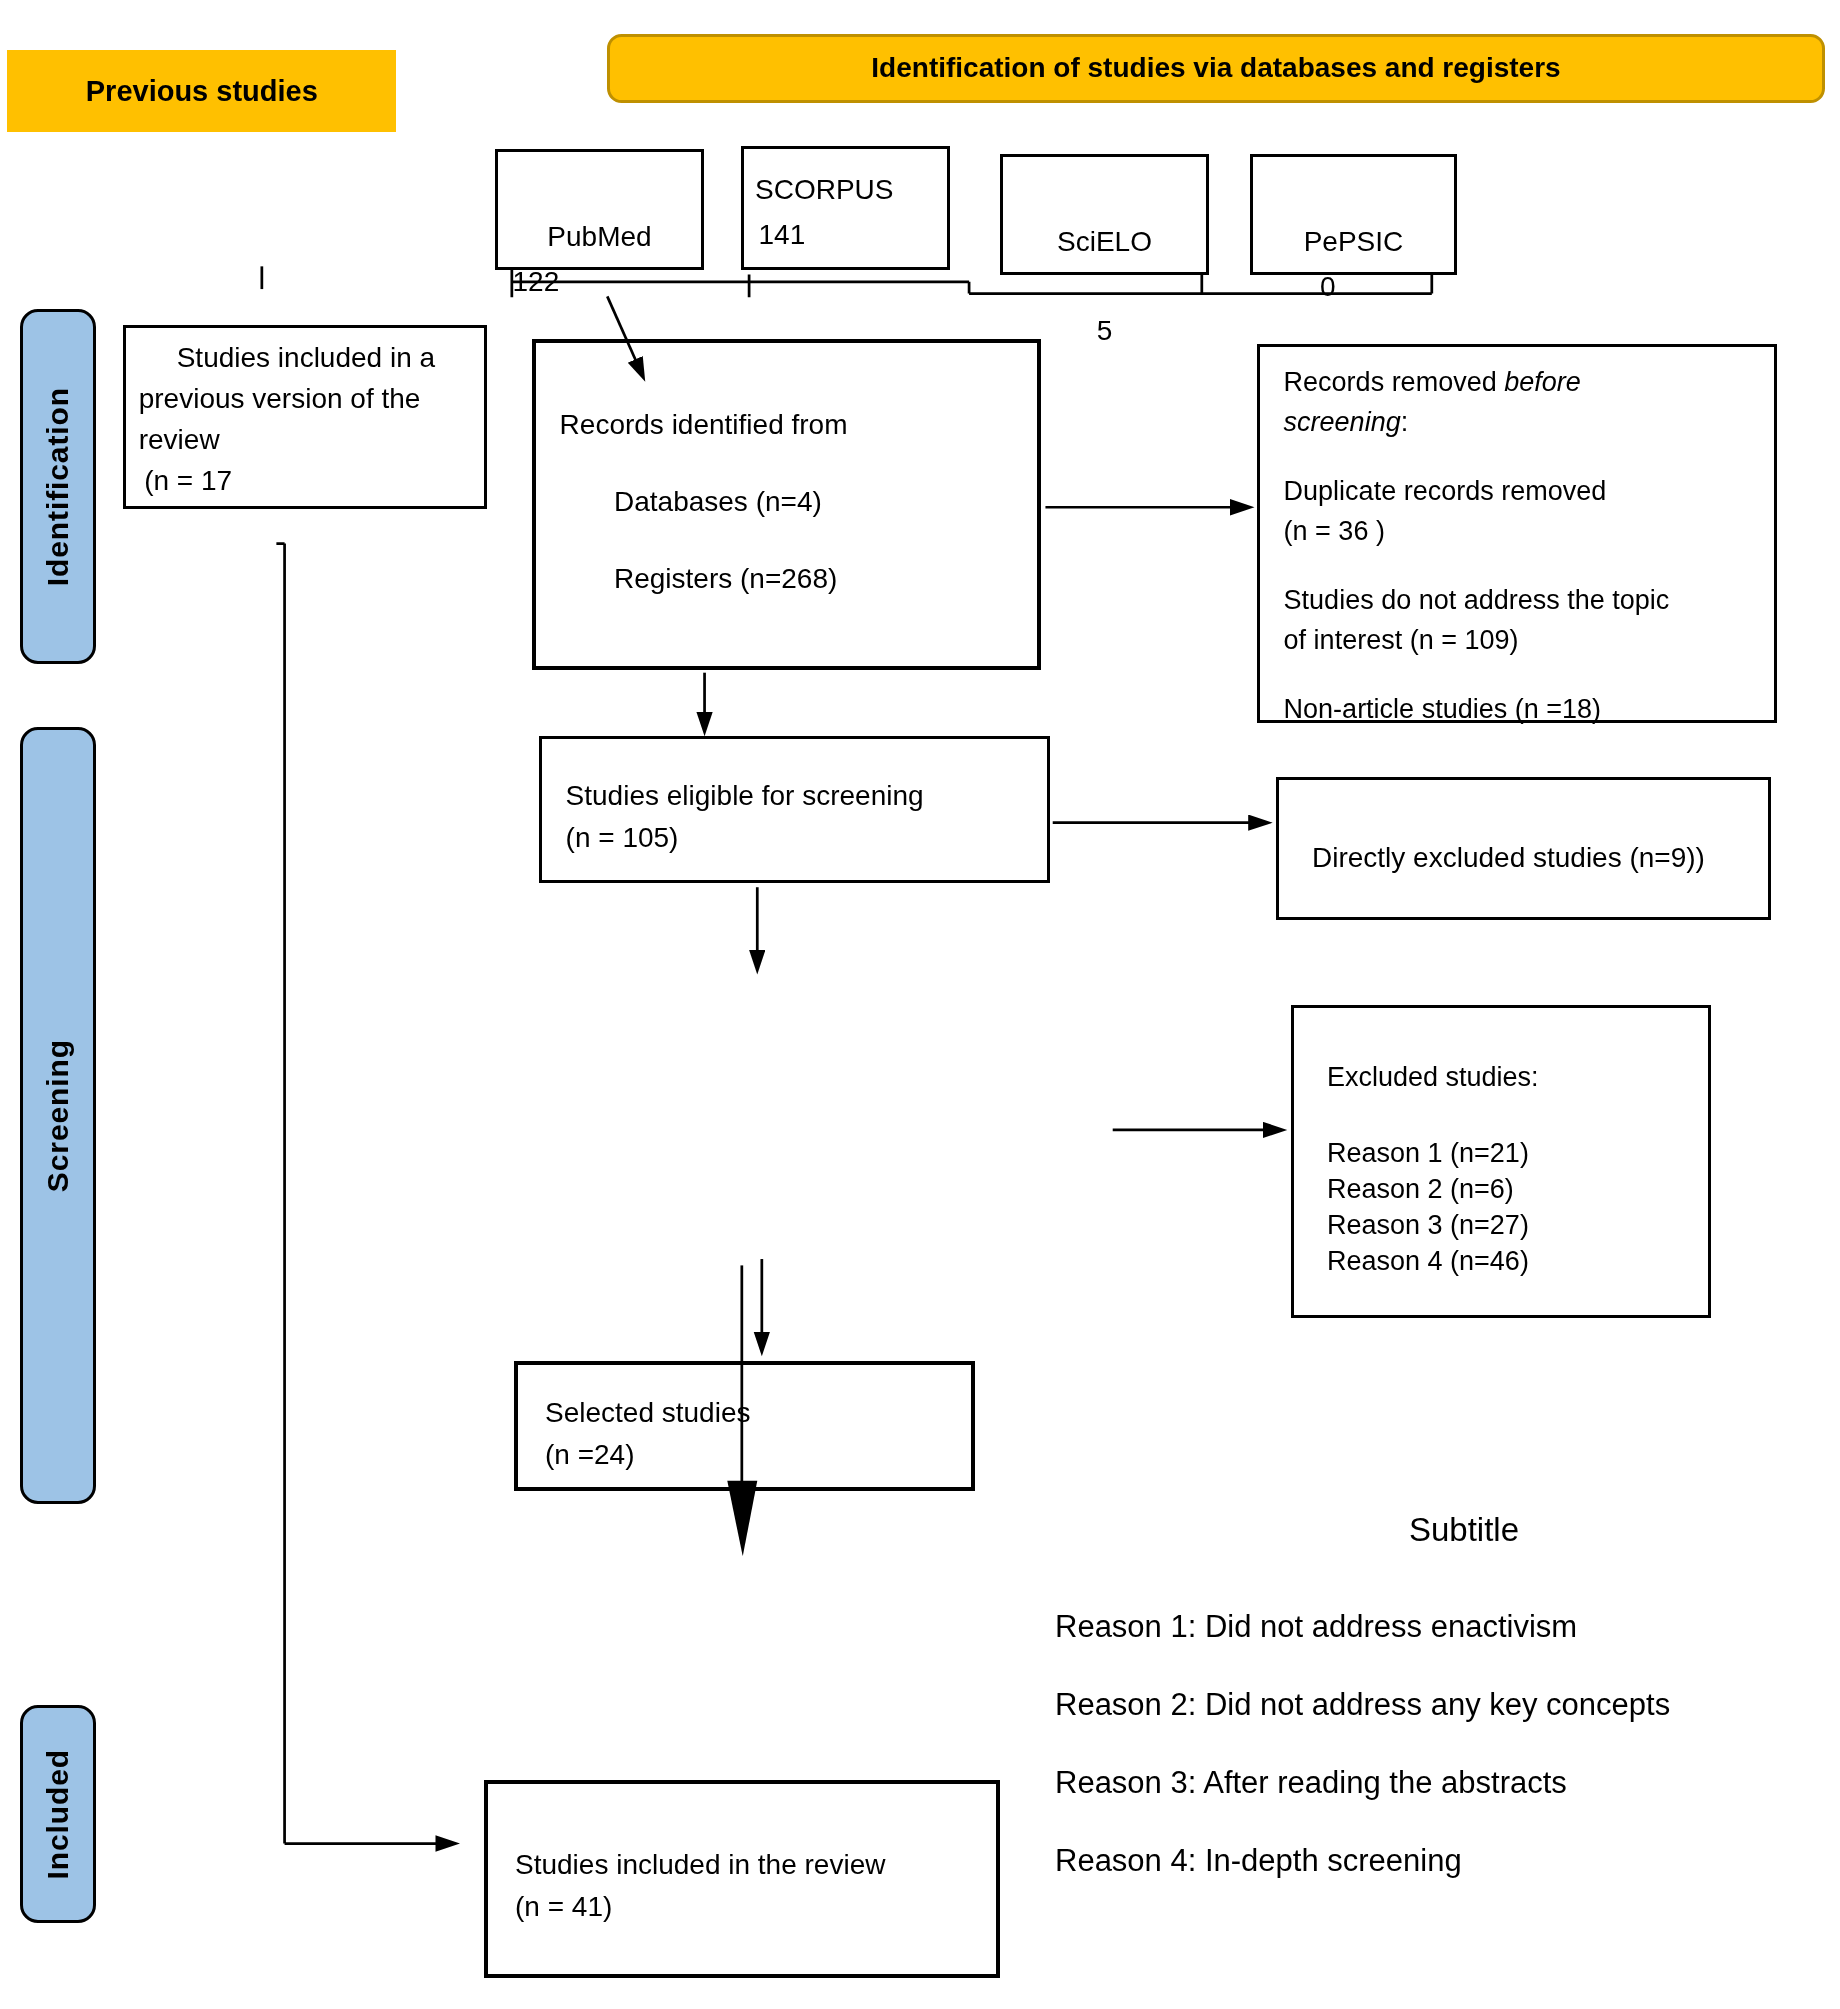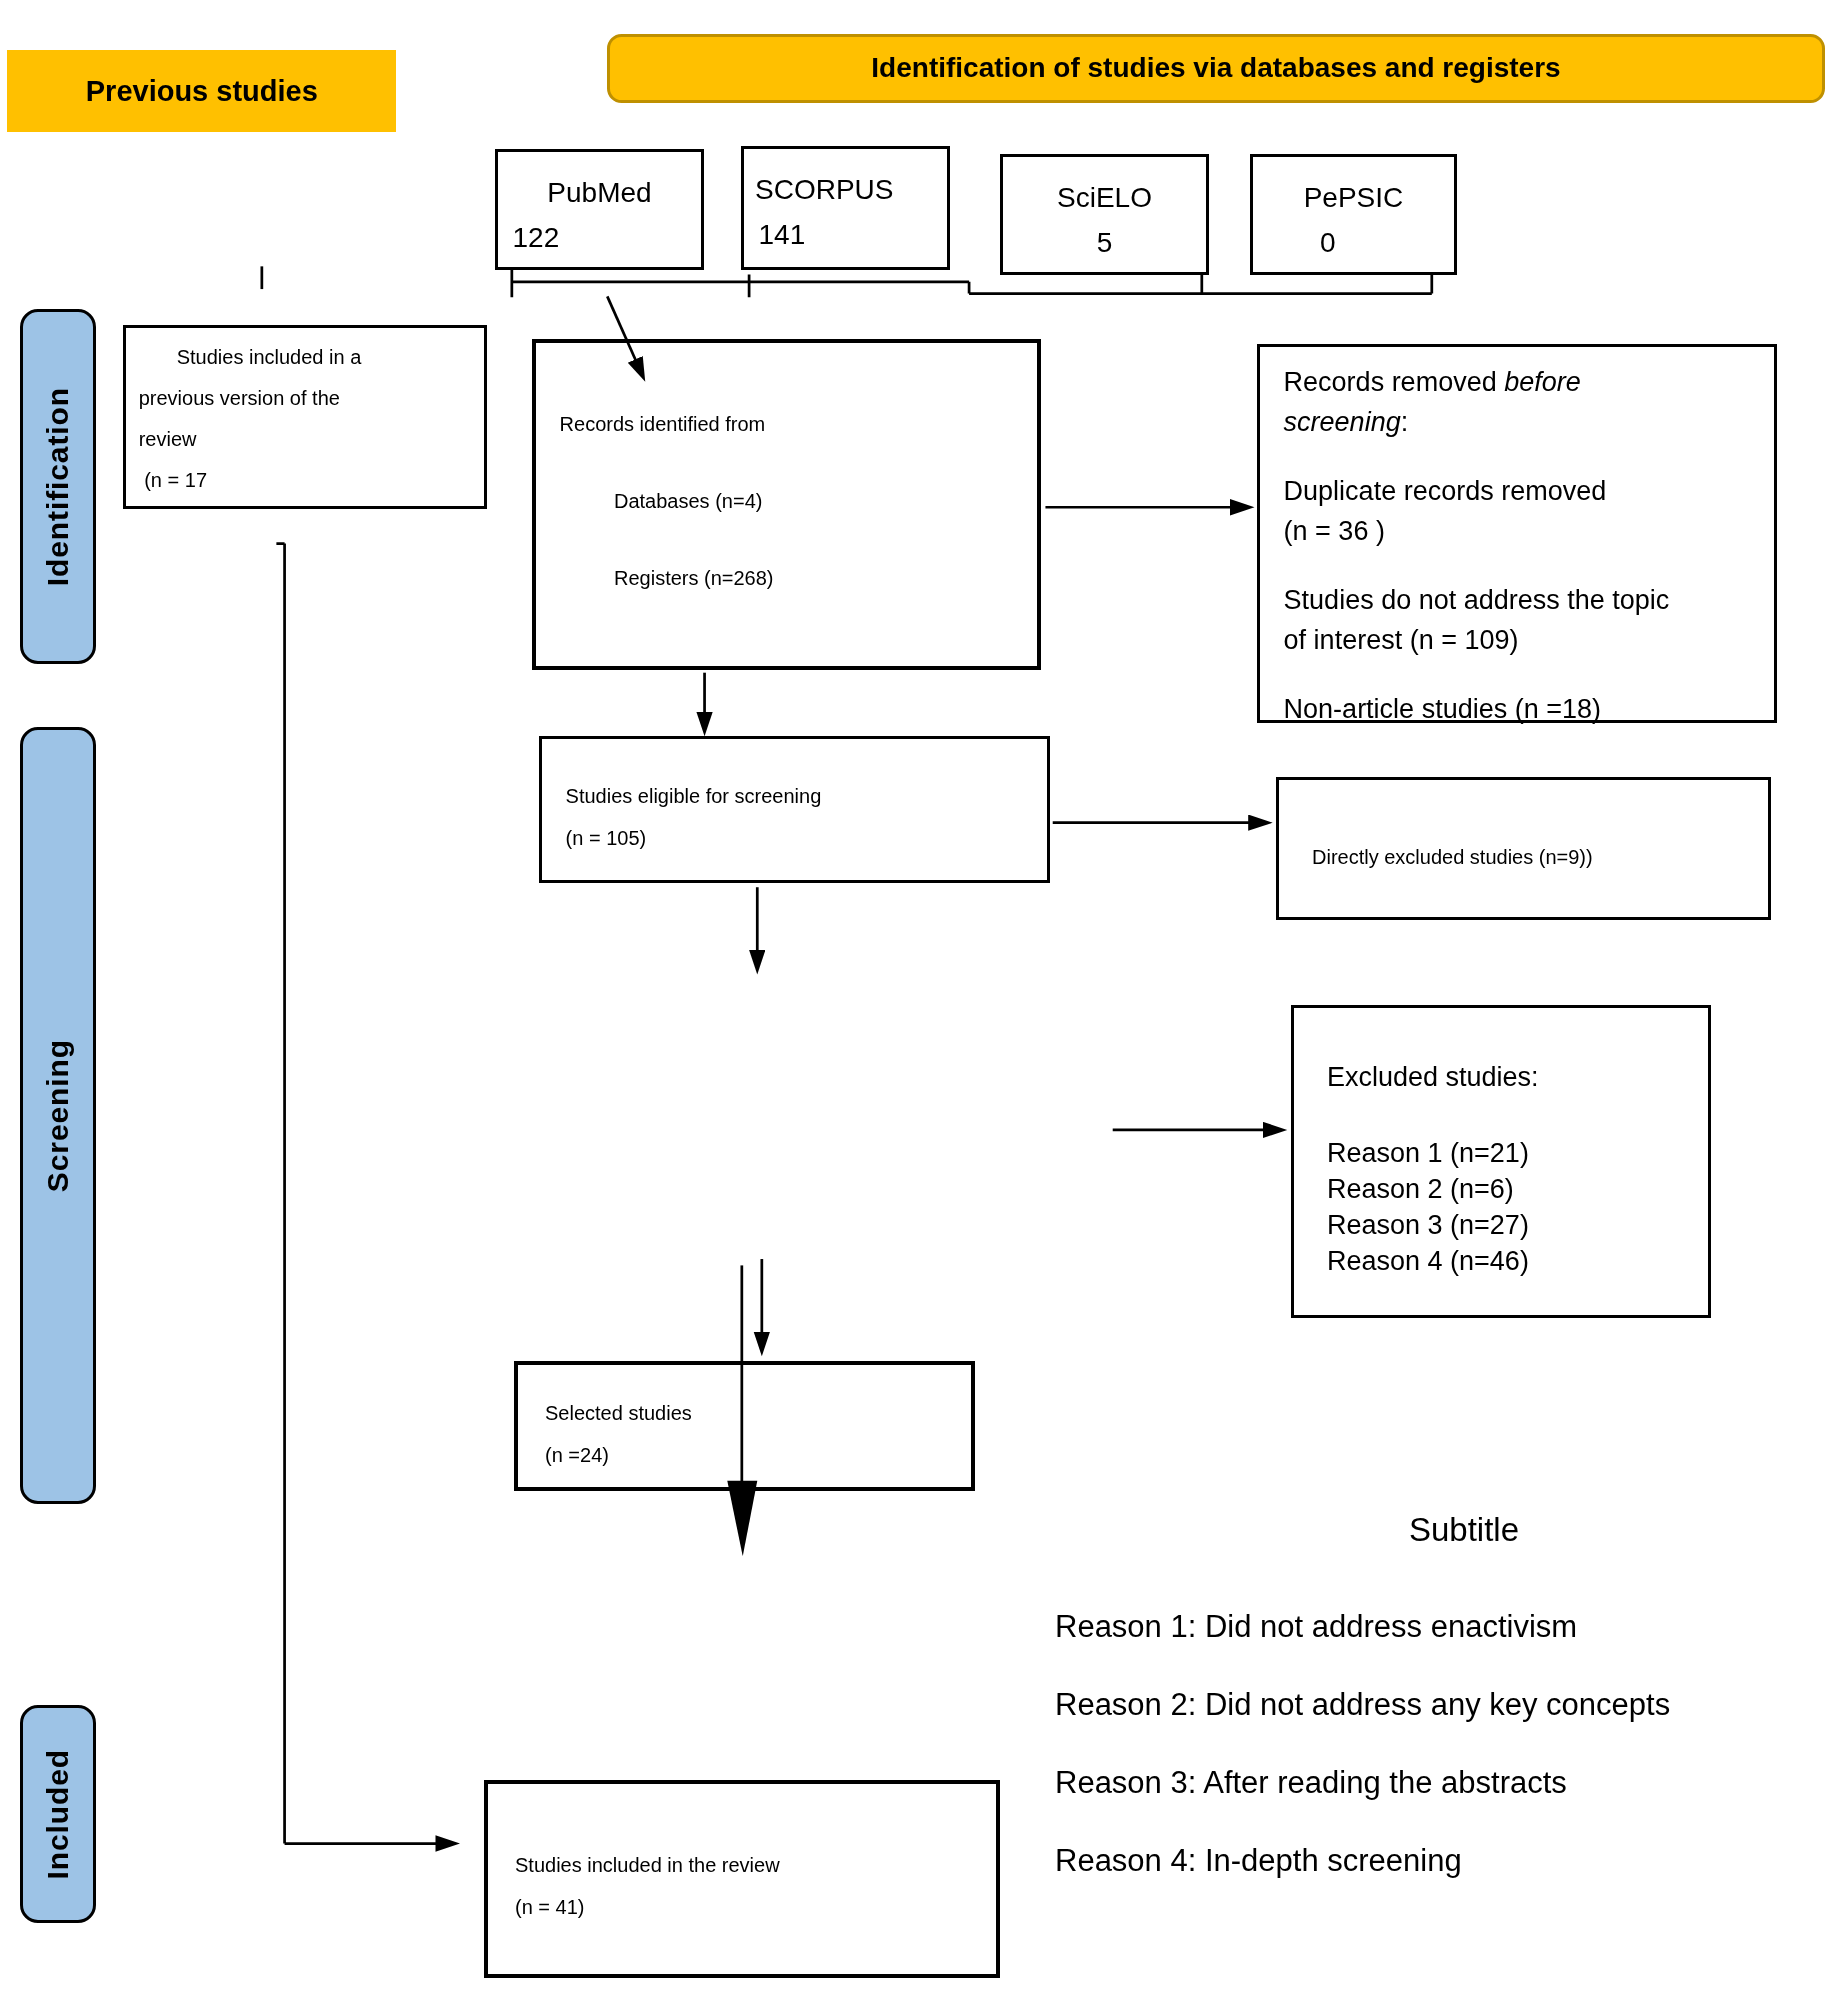--- a/index.html
+++ b/index.html
@@ -9,35 +9,35 @@
   }
   .abs{position:absolute;box-sizing:border-box;}
   
   .banner{
     background:#FFC000;display:flex;align-items:center;justify-content:center;
     font-weight:bold;font-size:29px;text-align:center;
   }
   .banner.rounded{border:3.6px solid #BF9000;border-radius:14.5px;font-size:28px;}
   
   .srcbox{background:#fff;border:3.6px solid #000;font-size:28px;padding-top:18px;line-height:45px;}
-  .t-center{text-align:center;}
+  .t-center{text-align:center;margin-top:44px;}
   .t-left12{padding-left:11px;}
   .t-left16{padding-left:14.5px;}
   .t-left74{padding-left:67px;}
   
   .stagebar{
     background:#9DC3E6;border:3.6px solid #000;border-radius:18px;
     display:flex;align-items:center;justify-content:center;
   }
   .stagebar .rot{
     writing-mode:vertical-rl;transform:rotate(180deg);
     font-weight:bold;font-size:30px;letter-spacing:0.9px;
   }
   
-  .fbox{background:#fff;border:3.6px solid #000;font-size:20px;line-height:39px;}
+  .fbox{background:#fff;border:3.6px solid #000;font-size:28px;line-height:39px;}
   .fbox.thick{border-width:4.5px;}
   .pad{padding:9px 12.7px;}
   .it{font-style:italic;}
   .pre{white-space:pre;}
   .gap32{height:29px;}
   .gap34{height:31px;}
   .gap44{height:40px;}
   
   .legend-title{font-size:33px;text-align:center;}
   .legend-line{font-size:31px;}

